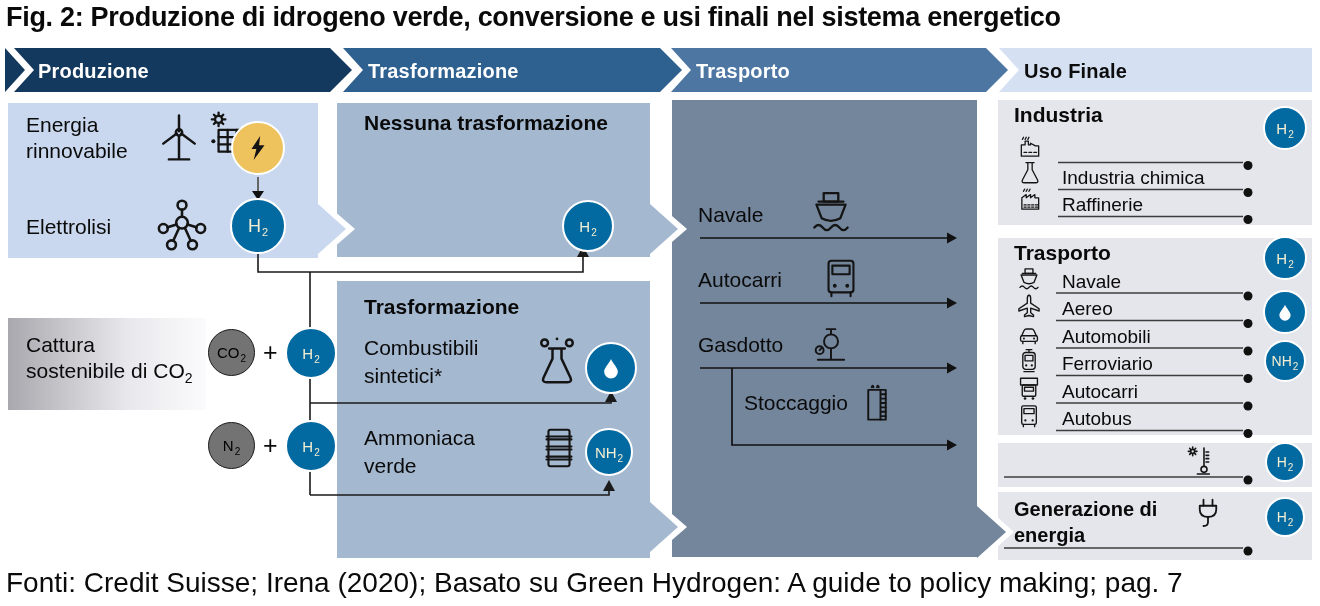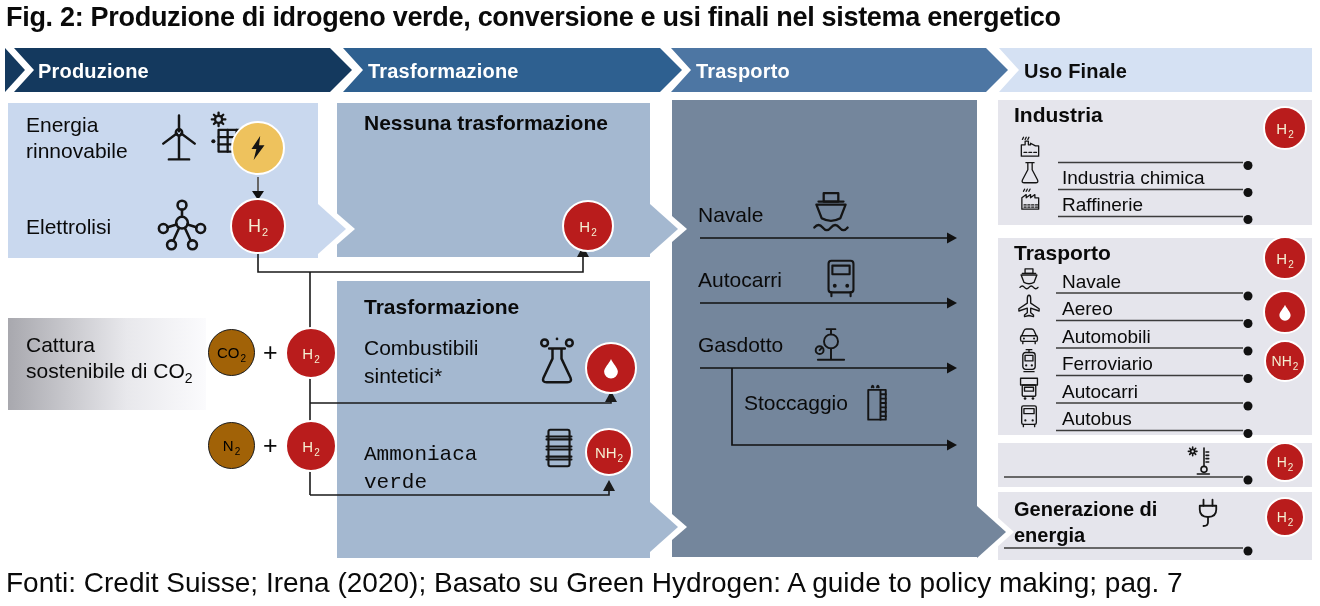--- a/index.html
+++ b/index.html
@@ -4,27 +4,27 @@
 <style>
   html,body{margin:0;padding:0;background:#fff;}
   #canvas{position:relative;width:1320px;height:606px;background:#fff;overflow:hidden;
           font-family:"Liberation Sans",sans-serif;}
   .box{position:absolute;z-index:1;}
   .overlay{position:absolute;left:0;top:0;z-index:2;pointer-events:none;}
   .lbl{position:absolute;z-index:3;color:#0a0a0a;font-size:21px;line-height:26px;white-space:nowrap;}
   .bold{font-weight:bold;}
   .white{color:#fff;}
   .bandlbl{font-size:20px;letter-spacing:.2px;}
-  .chip{position:absolute;z-index:3;border-radius:50%;background:#b91c1c;border:2px solid #fff;
+  .chip{position:absolute;z-index:3;border-radius:50%;background:#0369a1;border:2px solid #fff;
         color:#f4efd2;display:flex;align-items:center;justify-content:center;box-sizing:border-box;
         font-size:18px;}
   .chip sub{font-size:11px;line-height:0;margin-left:1px;}
   .chip.sm{font-size:15px;}
   .chip.sm sub{font-size:10px;}
-  .wchip{background:#a16207;border:1.7px solid #1a1a1a;color:#000;font-size:15px;}
+  .wchip{background:#737373;border:1.7px solid #1a1a1a;color:#000;font-size:15px;}
   .wchip sub{font-size:10px;}
   .icon{position:absolute;z-index:3;}
   .small{font-size:19px;line-height:23px;}
 </style>
 </head>
 <body>
 
 <div id="canvas">
 
   <svg width="0" height="0" style="position:absolute" aria-hidden="true">
@@ -287,21 +287,21 @@
     <span>Combustibili</span><br><span>sintetici*</span>
   </div>
   <svg class="icon" style="left:530px;top:334px" width="54" height="56" fill="none" stroke="#141414" stroke-width="2.2" stroke-linecap="round" stroke-linejoin="round">
       <use href="#s-flask2"></use>
     </svg>
   <div class="chip" style="left:585px;top:342px;width:52px;height:52px;color:#fff;">
     <svg width="22" height="25" viewBox="0 0 48 48">
         <use href="#s-drop"></use>
       </svg>
   </div>
-  <div class="lbl" style="left:364px;top:441px;line-height:28px;font-family:Liberation Mono, monospace;">
+  <div class="lbl" style="left:364px;top:424px;line-height:28px;">
     <span>Ammoniaca</span><br><span>verde</span>
   </div>
   <svg class="icon" style="left:536px;top:422px" width="46" height="52" fill="none" stroke="#141414" stroke-width="2.2" stroke-linecap="round" stroke-linejoin="round">
       <use href="#s-barrel"></use>
     </svg>
   <div class="chip sm" style="left:585px;top:428px;width:48px;height:48px;">
     <span><span>NH</span><sub>2</sub></span>
   </div>
 
   <div class="lbl" style="left:698px;top:202px;">Navale</div>

